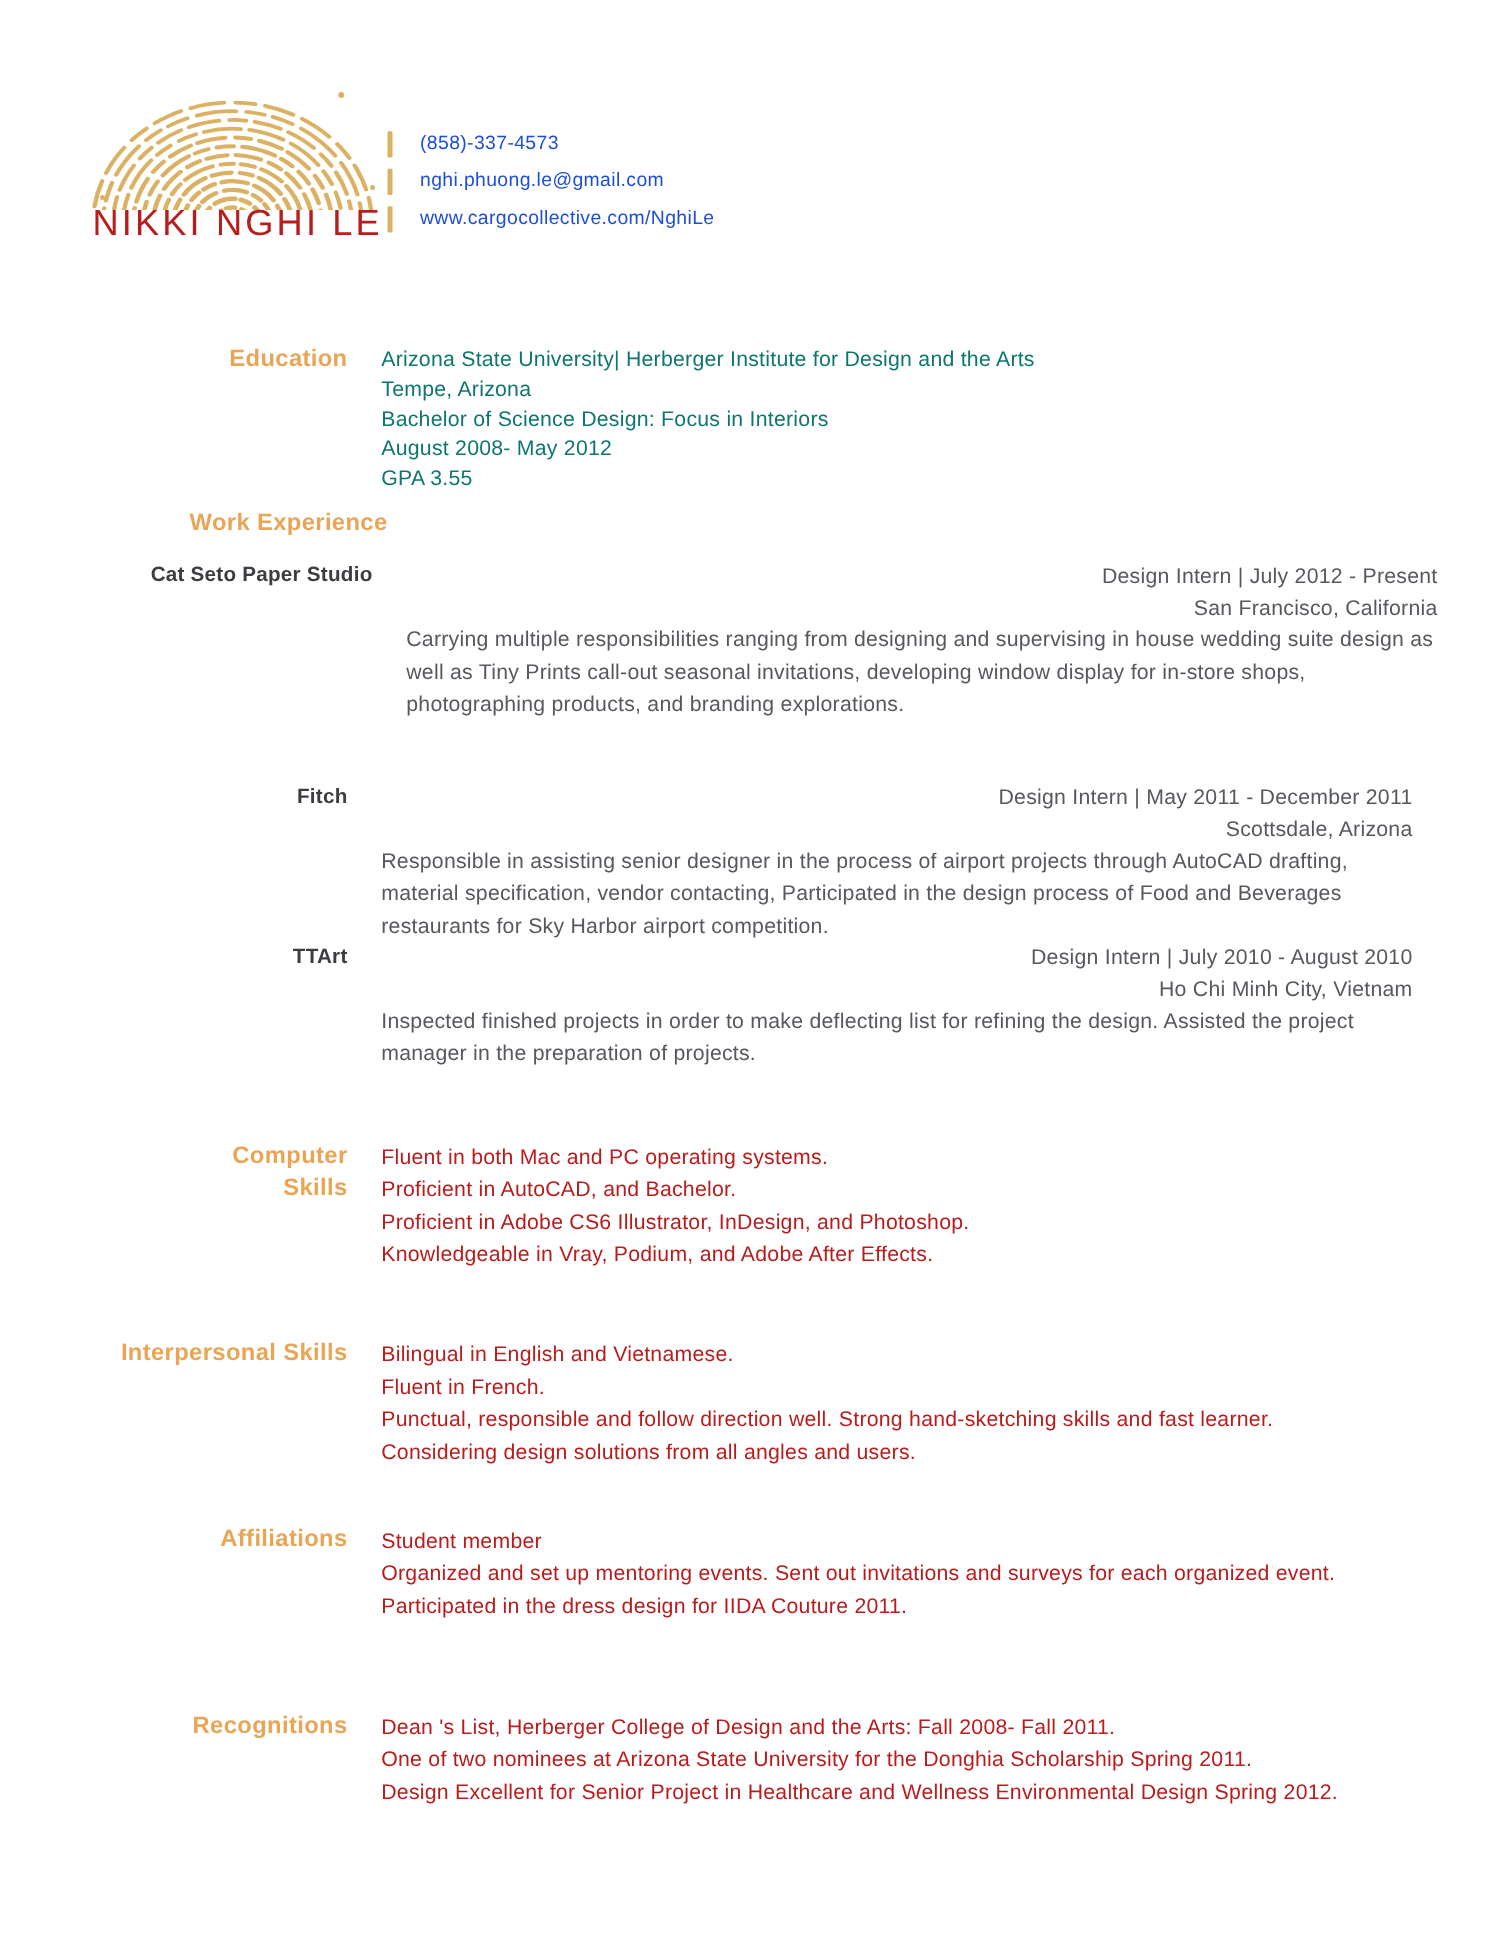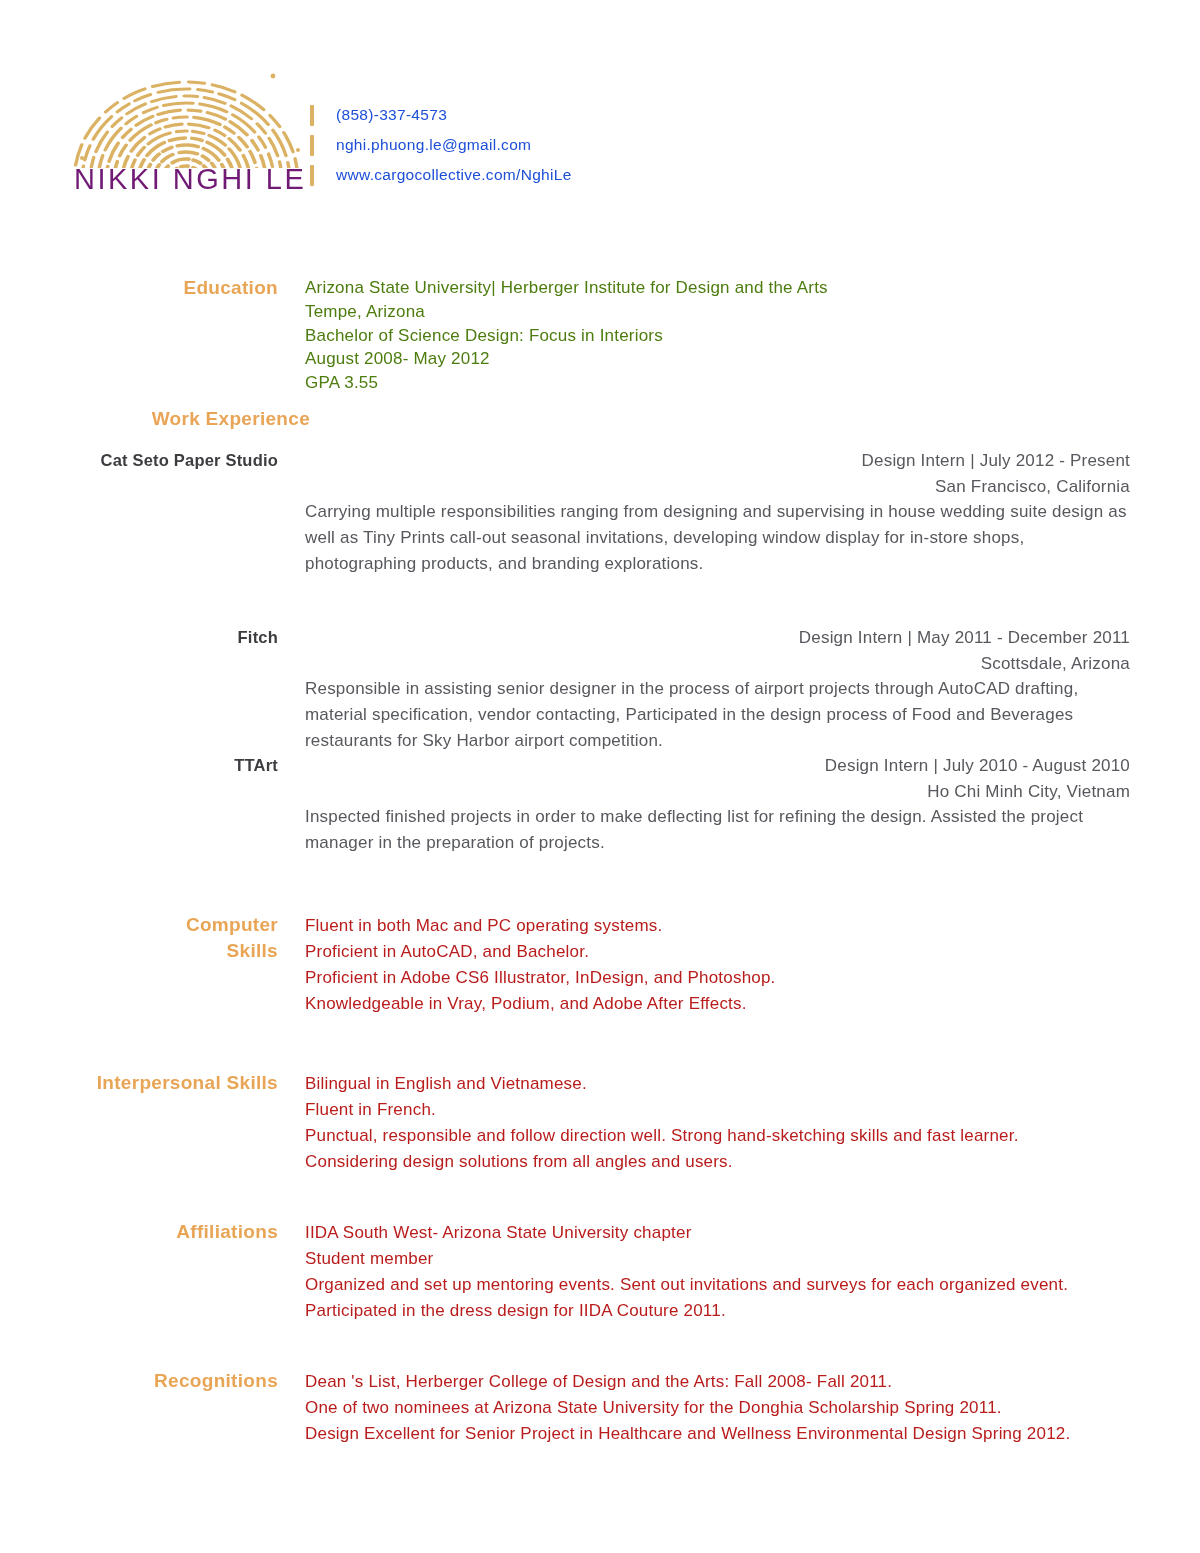--- a/index.html
+++ b/index.html
@@ -12,41 +12,41 @@
     color: #56585d;
     overflow: hidden;
   }
   .page { position: absolute; inset: 0; background: #ffffff; }
 
   
   .logo-wrap { position: absolute; left: 70px; top: 66px; width: 235px; height: 102px; }
   .name {
     position: absolute; left: 74px; top: 163px;
     font-size: 29px; font-weight: 300; letter-spacing: 2.5px;
-    color: #701a75;
+    color: #b91c1c;
   }
   .contact-block { position: absolute; left: 310px; top: 100px; }
   .contact-row { display: flex; align-items: center; height: 30px; }
   .contact-bar { width: 4px; height: 21px; background: #dbb264; margin-right: 22px; border-radius: 1px; }
   .contact-text { font-size: 15.5px; color: #1d4ed8; letter-spacing: 0.3px; }
 
   
   .row { position: absolute; left: 0; display: flex; width: 1160px; }
   .label-col { width: 278px; flex: 0 0 278px; text-align: right; }
   .body-col { margin-left: 27px; width: 825px; }
 
   .gold-heading {
     color: #e9a556; font-size: 19px; font-weight: bold; letter-spacing: 0.3px;
     line-height: 24px;
   }
   .company-label {
     color: #3c3c41; font-size: 16.5px; font-weight: bold; letter-spacing: 0.2px;
     line-height: 25.5px;
   }
-  .line { font-size: 17px; line-height: 23.8px; color: #4d7c0f; letter-spacing: 0.2px; }
+  .line { font-size: 17px; line-height: 23.8px; color: #0f766e; letter-spacing: 0.2px; }
   .line-lg { font-size: 17px; line-height: 26px; color: #b91c1c; letter-spacing: 0.2px; }
   .job-title, .job-location { font-size: 17px; line-height: 25.7px; color: #56585d; letter-spacing: 0.2px; text-align: right; }
   .job-desc { font-size: 17px; line-height: 26px; color: #56585d; letter-spacing: 0.2px; }
 </style>
 </head>
 <body>
 
 <div class="page">
 
   <div class="logo-wrap">
@@ -102,21 +102,21 @@
     </div>
   </div>
 
   <div class="row" style="top: 407px; margin-left: 32px;">
     <div class="label-col">
       <div class="gold-heading">Work Experience</div>
     </div>
     <div class="body-col"></div>
   </div>
 
-  <div class="row" style="top: 448px;">
+  <div class="row" style="top: 448px; padding-left: 20px;">
     <div class="label-col">
       <div class="company-label">Cat Seto Paper Studio</div>
     </div>
     <div class="body-col">
       <div class="job-title">Design Intern | July 2012 - Present</div>
       <div class="job-location">San Francisco, California</div>
       <div class="job-desc">Carrying multiple responsibilities ranging from designing and supervising in house wedding suite design as well as Tiny Prints call-out seasonal invitations, developing window display for in-store shops, photographing products, and branding explorations.</div>
     </div>
   </div>
 
@@ -165,21 +165,20 @@
       <div class="line-lg">Punctual, responsible and follow direction well. Strong hand-sketching skills and fast learner.</div>
       <div class="line-lg">Considering design solutions from all angles and users.</div>
     </div>
   </div>
 
   <div class="row" style="top: 1220px;">
     <div class="label-col">
       <div class="gold-heading">Affiliations</div>
     </div>
     <div class="body-col">
-      <div class="line-lg">IIDA South West- Arizona State University chapter</div>
       <div class="line-lg">Student member</div>
       <div class="line-lg">Organized and set up mentoring events. Sent out invitations and surveys for each organized event.</div>
       <div class="line-lg">Participated in the dress design for IIDA Couture 2011.</div>
     </div>
   </div>
 
   <div class="row" style="top: 1369px;">
     <div class="label-col">
       <div class="gold-heading">Recognitions</div>
     </div>

